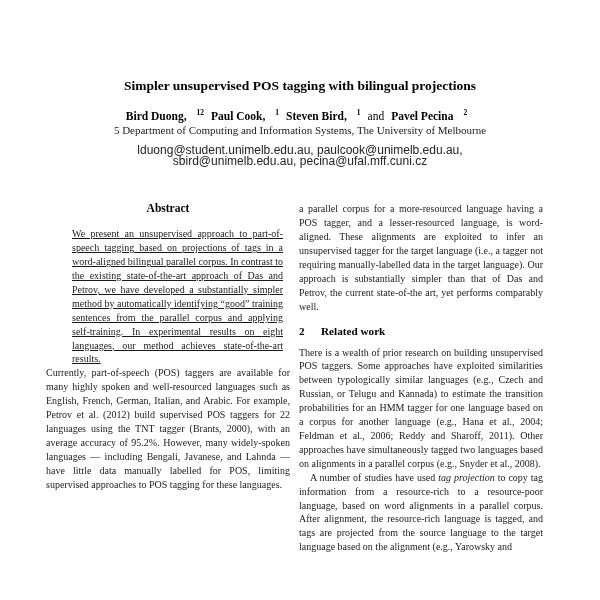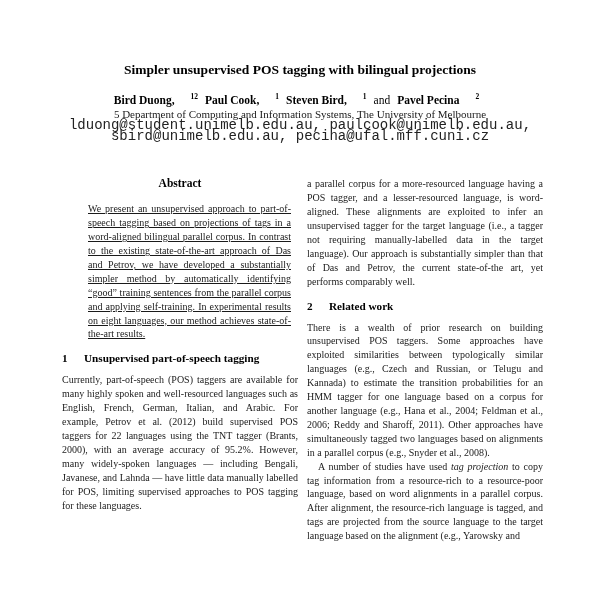--- a/index.html
+++ b/index.html
@@ -5,42 +5,43 @@
   html,body { margin:0; padding:0; background:#ffffff; }
   .page {
     position:relative;
     width:600px; height:600px;
     background:#ffffff;
     color:#1a1a1a;
     font-family:"Liberation Serif", serif;
     overflow:hidden;
   }
   
-  .head { text-align:center; padding-top:60px; }
+  .head { text-align:center; padding-top:76px; }
   .title {
     margin:0;
     font-size:13.5px; font-weight:bold; color:#000;
     line-height:19px;
   }
   .authors {
     margin-top:11px;
     font-size:11.5px; line-height:14px; color:#000;
   }
   .author { font-weight:bold; margin-right:7px; }
   .conj { font-weight:normal; margin-right:7px; }
-  .authors sup { font-size:7.5px; font-weight:bold; margin-left:16px; }
+  .authors sup { font-size:7.5px; font-weight:bold; margin-left:10px; }
   .affil { font-size:11px; line-height:12.5px; margin-top:1px; }
   .emails {
-    font-family:Liberation Mono, monospace;
-    font-size:14px; line-height:11px; color:#222;
+    margin-top:9px;
+    font-family:Liberation Sans, sans-serif;
+    font-size:12px; line-height:11px; color:#222;
   }
   
   .columns {
     display:flex; gap:9px;
-    padding:0 57px 0 62px;
+    padding:0 57px 0 46px;
     margin-top:35px;
   }
   .col {
     flex:1; min-width:0;
     font-size:10px; line-height:13.9px;
     text-align:justify;
     hyphens:auto; -webkit-hyphens:auto;
   }
   .col p { margin:0; }
   .col p.indent { text-indent:11px; }
@@ -78,23 +79,20 @@
       <div>sbird@unimelb.edu.au, pecina@ufal.mff.cuni.cz</div>
     </div>
   </div>
 
   <div class="columns">
 
     <div class="col">
       <div class="abs-heading">Abstract</div>
       <p class="abs-body">We present an unsupervised approach to part-of-speech tagging based on projections of tags in a word-aligned bilingual parallel corpus. In contrast to the existing state-of-the-art approach of Das and Petrov, we have developed a substantially simpler method by automatically identifying “good” training sentences from the parallel corpus and applying self-training. In experimental results on eight languages, our method achieves state-of-the-art results.</p>
 
-      <div class="sec-heading">
-        <span class="sec-num">1</span><span>Unsupervised part-of-speech tagging</span>
-      </div>
       <p>Currently, part-of-speech (POS) taggers are available for many highly spoken and well-resourced languages such as English, French, German, Italian, and Arabic. For example, Petrov et al. (2012) build supervised POS taggers for 22 languages using the TNT tagger (Brants, 2000), with an average accuracy of 95.2%. However, many widely-spoken languages — including Bengali, Javanese, and Lahnda — have little data manually labelled for POS, limiting supervised approaches to POS tagging for these languages.</p>
     </div>
 
     <div class="col">
       <p>a parallel corpus for a more-resourced language having a POS tagger, and a lesser-resourced language, is word-aligned. These alignments are exploited to infer an unsupervised tagger for the target language (i.e., a tagger not requiring manually-labelled data in the target language). Our approach is substantially simpler than that of Das and Petrov, the current state-of-the art, yet performs comparably well.</p>
 
       <div class="sec-heading">
         <span class="sec-num">2</span><span>Related work</span>
       </div>
       <p>There is a wealth of prior research on building unsupervised POS taggers. Some approaches have exploited similarities between typologically similar languages (e.g., Czech and Russian, or Telugu and Kannada) to estimate the transition probabilities for an HMM tagger for one language based on a corpus for another language (e.g., Hana et al., 2004; Feldman et al., 2006; Reddy and Sharoff, 2011). Other approaches have simultaneously tagged two languages based on alignments in a parallel corpus (e.g., Snyder et al., 2008).</p>

